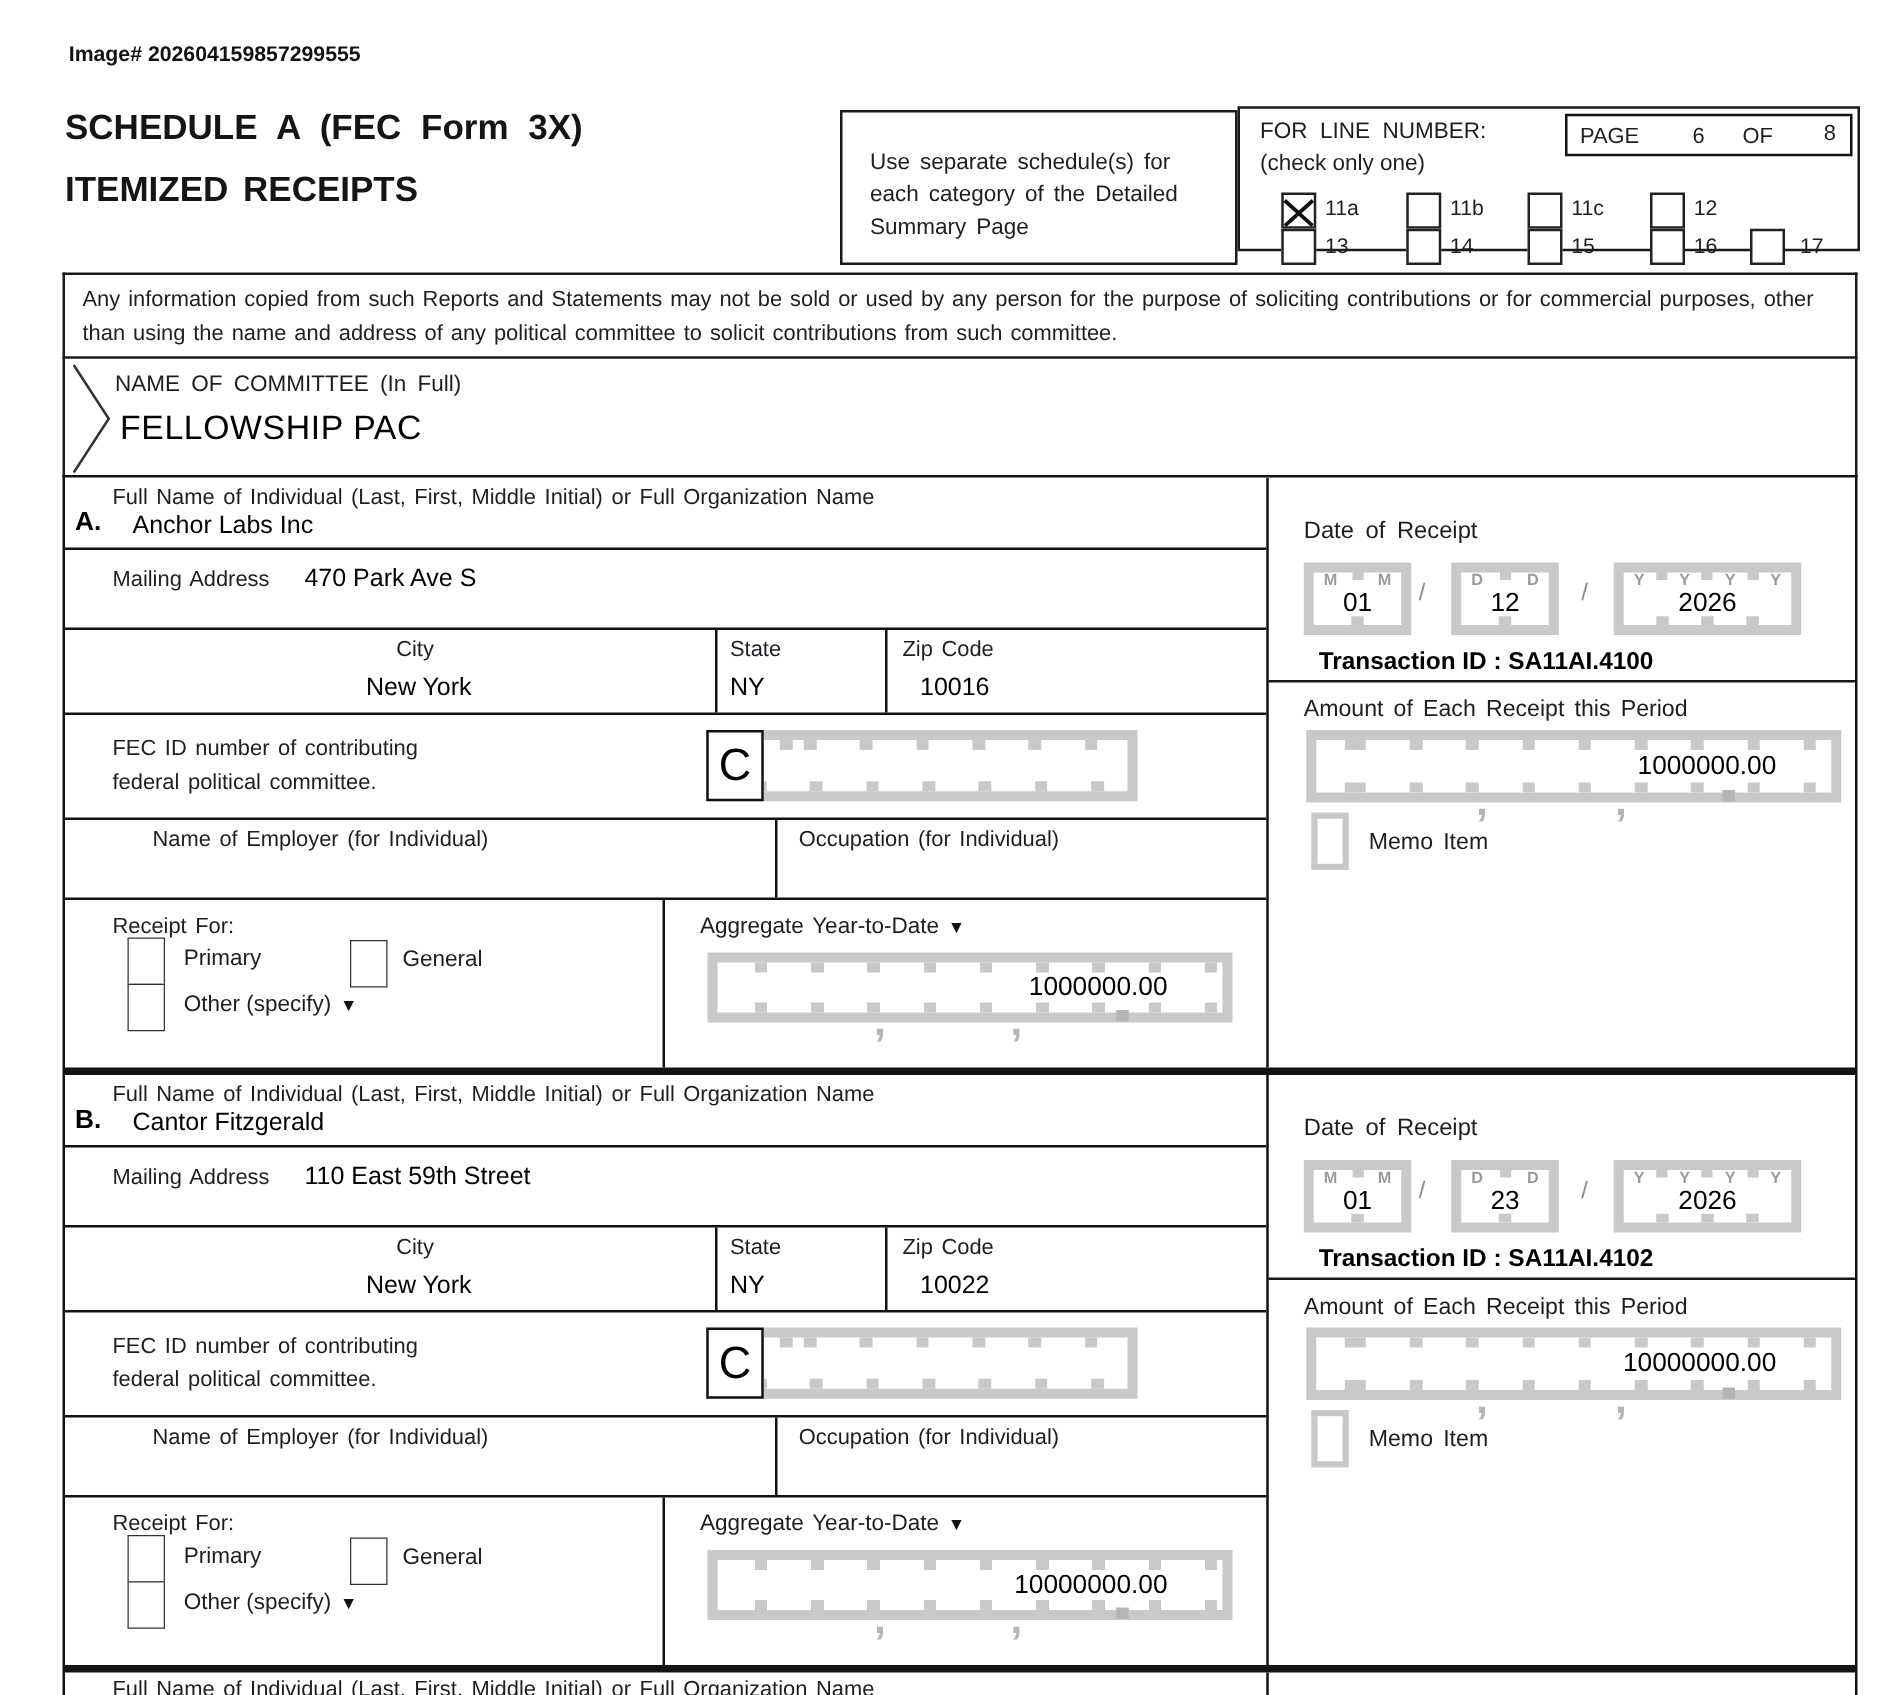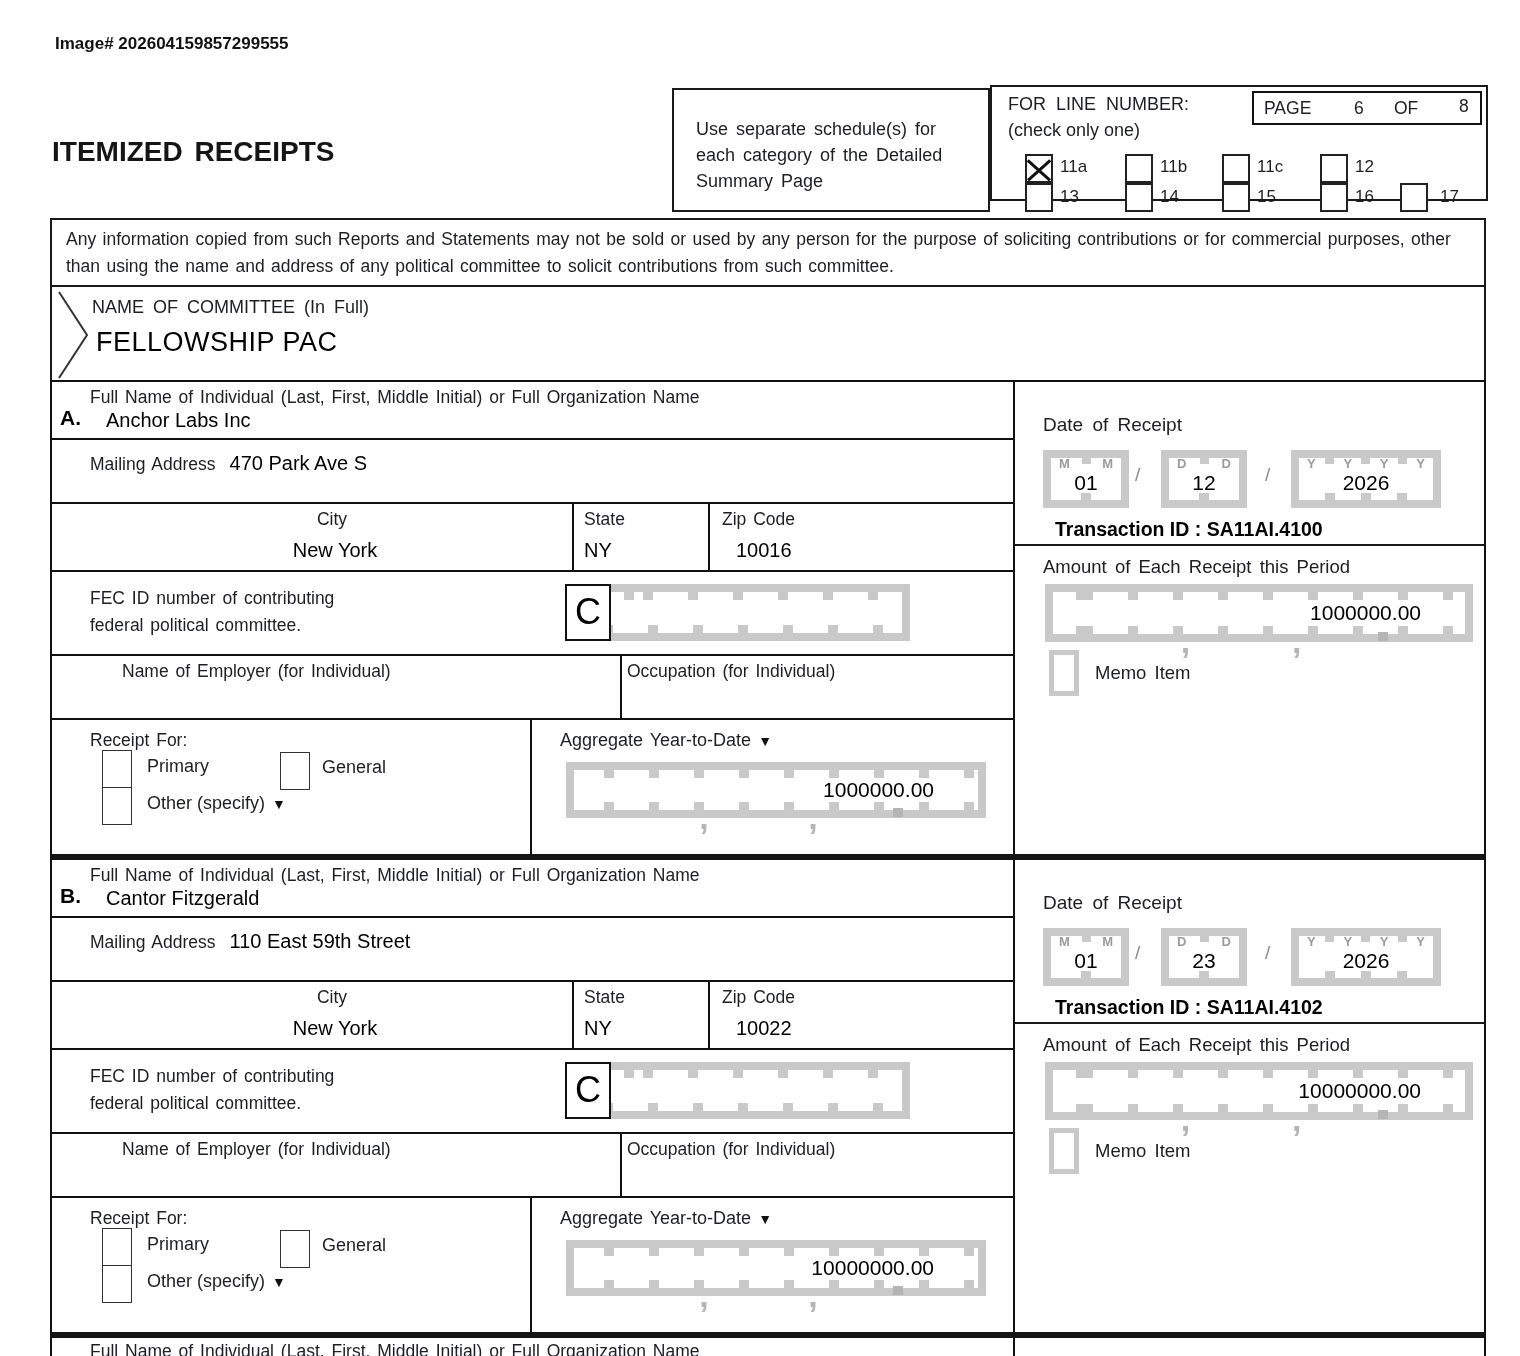--- a/index.html
+++ b/index.html
@@ -46,39 +46,39 @@
 
   .flabel { font-size:17.5px; word-spacing:2px; color:#1c1e22; }
   .fval   { font-size:20px; color:#000; }
 
   .r-name { height:58px; border-bottom:2px solid #111; position:relative; }
   .r-name .flabel { padding:5px 0 0 38px; }
   .r-name .letter { position:absolute; left:8px; top:24px; font-size:21px; font-weight:700; color:#000; }
   .r-name .fval   { position:absolute; left:54px; top:27px; }
 
   .r-mail { height:64px; border-bottom:2px solid #111; display:flex; align-items:baseline; padding:12px 0 0 38px; }
-  .r-mail .fval { margin-left:14px; }
+  .r-mail .fval { margin-left:28px; }
 
   .r-city { height:68px; border-bottom:2px solid #111; display:flex; }
   .cell-city  { width:522px; border-right:2px solid #111;text-align:center; }
   .cell-state { width:136px; border-right:2px solid #111; }
   .cell-zip   { flex:1; }
   .r-city .flabel { padding-top:5px; }
   .cell-city  .flabel { padding-left:40px; } .cell-city  .fval { margin:9px 0 0 46px; }
   .cell-state .flabel { padding-left:10px; } .cell-state .fval { margin:9px 0 0 10px; }
   .cell-zip   .flabel { padding-left:12px; } .cell-zip   .fval { margin:9px 0 0 26px; }
 
   .r-fec { height:84px; border-bottom:2px solid #111; position:relative; }
   .r-fec .flabel { position:absolute; left:38px; top:13px; line-height:27px; }
   .fec-comb { position:absolute; left:513px; top:12px; width:345px; height:57px; }
 
   .r-emp { height:64px; border-bottom:2px solid #111; display:flex; }
   .cell-emp { width:570px; border-right:2px solid #111;padding-left:32px; }
   .r-emp .flabel { padding:5px 0 0 38px; }
-  .cell-occ .flabel { padding-left:5px; }
+  .cell-occ .flabel { padding-left:17px; }
 
   .r-receipt { height:134px; display:flex; }
   .cell-rfor { width:480px; border-right:2px solid #111; position:relative;padding-left:33px; }
   .cell-agg  { flex:1; position:relative; }
   .cell-rfor .flabel { position:absolute; left:38px; top:10px; }
   .rcb { position:absolute; width:30px; height:38px; border:1.6px solid #333; background:#fff; }
   .cb-primary { left:50px; top:30px; } .cb-other { left:50px; top:66.5px; } .cb-general { left:228px; top:32px; }
   .lbl-primary { position:absolute; left:95px;  top:36px; font-size:18px; }
   .lbl-general { position:absolute; left:270px; top:37px; font-size:18px; }
   .lbl-other   { position:absolute; left:95px;  top:73px; font-size:18px; }
@@ -124,20 +124,21 @@
 
   .bottom-partial { display:flex; height:20px; }
   .bp-left { width:963px; border-right:2.5px solid #111; padding:3px 0 0 38px; }
 </style>
 </head>
 <body>
 
 <div class="page">
 
   <div class="imgnum">Image# 202604159857299555</div>
+  <div class="title1">SCHEDULE A  (FEC Form 3X)</div>
   <div class="title2">ITEMIZED RECEIPTS</div>
 
   <div class="instruction-box">
     <div>Use separate schedule(s) for each category of the Detailed Summary Page</div>
   </div>
 
   <div class="line-box">
     <div class="fln-label">FOR LINE NUMBER:</div>
     <div class="fln-note">(check only one)</div>
     <div class="page-box">

